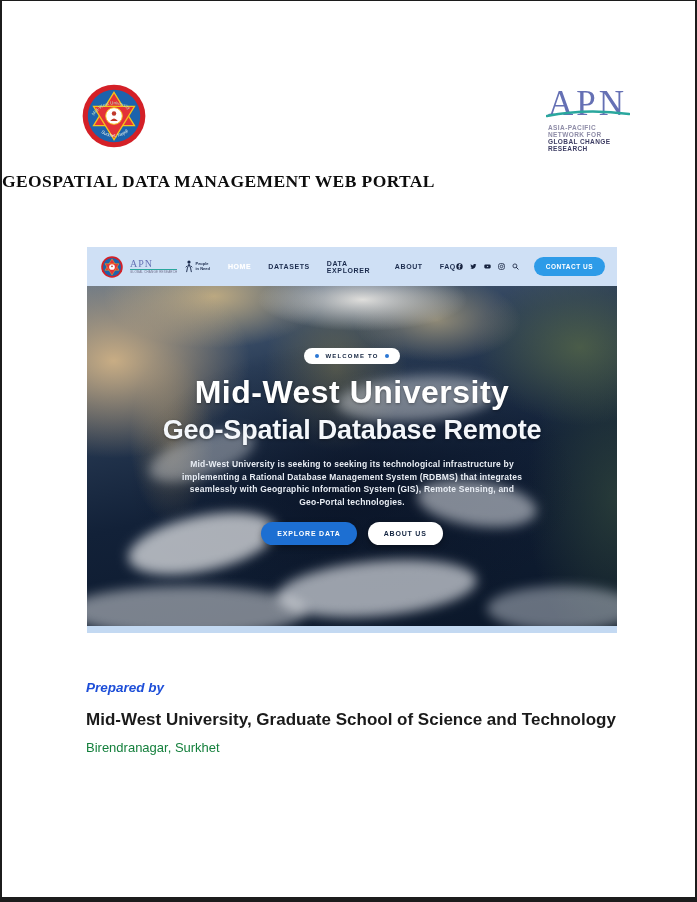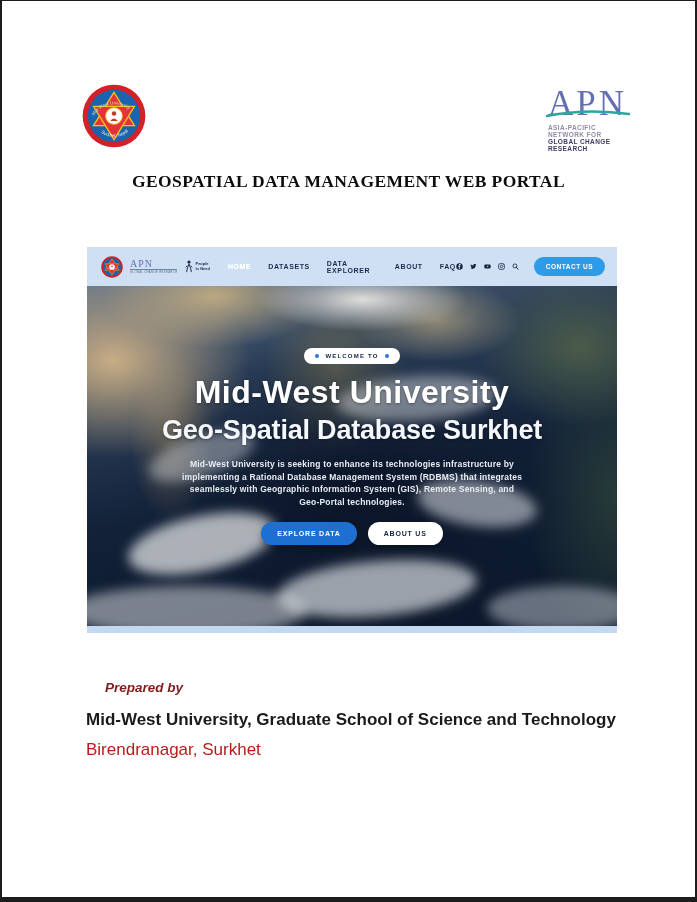--- a/index.html
+++ b/index.html
@@ -18,21 +18,21 @@
   .apn-acronym{
     font-family:"Liberation Serif", serif;font-size:35px;line-height:34px;
     color:#6570b4;letter-spacing:3px;font-weight:400;position:relative;
   }
   .apn-swoosh{position:absolute;left:-2px;top:20px;width:84px;height:14px;}
   .apn-tag1{font-size:6.5px;color:#8f8da8;letter-spacing:0.4px;margin-top:3px;font-weight:600;}
   .apn-tag2{font-size:6.5px;color:#3d3c63;letter-spacing:0.4px;font-weight:800;}
 
   
   .report-title{
-    position:absolute;left:0;top:168px;width:100%;text-align:center;
+    position:absolute;left:0;top:168px;width:100%;
     font-family:"Liberation Serif", serif;font-weight:700;font-size:17.5px;
     line-height:25px;color:#0d0d0d;letter-spacing:0.4px;
   }
 
   
   .shot{
     position:absolute;left:85px;top:246px;width:530px;height:386px;
     overflow:hidden;background:#0b1830;
   }
   .navbar{
@@ -102,23 +102,23 @@
   .hero-btns{margin-top:14px;display:flex;justify-content:center;gap:11px;}
   .btn{
     border-radius:12px;font-size:7px;font-weight:800;letter-spacing:0.8px;
     padding:8px 16px;cursor:pointer;box-shadow:0 2px 6px rgba(0,0,0,0.35);
   }
   .btn-explore{background:#1d6fd2;color:#ffffff;}
   .btn-about{background:#ffffff;color:#12233f;}
   .shot-bottom-strip{position:absolute;left:0;top:379px;width:530px;height:7px;background:#c3d9f2;z-index:6;}
 
   
-  .prepared-by{position:absolute;left:84px;top:679px;font-size:13.5px;font-weight:700;font-style:italic;color:#7f1d1d;margin-left:19px;}
+  .prepared-by{position:absolute;left:84px;top:679px;font-size:13.5px;font-weight:700;font-style:italic;color:#1d4ed8;}
   .org-line{position:absolute;left:84px;top:709px;font-size:17px;font-weight:700;color:#1a1a1a;}
-  .loc-line{position:absolute;left:84px;top:739px;font-size:17px;font-weight:400;color:#b91c1c;}
+  .loc-line{position:absolute;left:84px;top:739px;font-size:13px;font-weight:400;color:#15803d;}
 </style>
 </head>
 <body>
 
 <div class="page">
 
   <div class="univ-logo">
     <svg viewBox="0 0 100 100" width="64" height="64">
       <circle cx="50" cy="50" r="49" fill="#d42027"></circle>
       <circle cx="50" cy="50" r="41" fill="#1c63ad"></circle>
@@ -219,22 +219,22 @@
       <div class="cloud c6"></div>
       <div class="cloud c7"></div>
 
       <div class="hero-content">
         <div class="badge">
           <span class="dot"></span>
           <span class="txt">WELCOME TO</span>
           <span class="dot"></span>
         </div>
         <div class="hero-h1">Mid-West University</div>
-        <div class="hero-h2">Geo-Spatial Database Surkhet</div>
-        <div class="hero-para">Mid-West University is seeking to enhance its technologies infrastructure by implementing a Rational Database Management System (RDBMS) that integrates seamlessly with Geographic Information System (GIS), Remote Sensing, and Geo-Portal technologies.</div>
+        <div class="hero-h2">Geo-Spatial Database Remote</div>
+        <div class="hero-para">Mid-West University is seeking to seeking its technological infrastructure by implementing a Rational Database Management System (RDBMS) that integrates seamlessly with Geographic Information System (GIS), Remote Sensing, and Geo-Portal technologies.</div>
         <div class="hero-btns">
           <div class="btn btn-explore">EXPLORE DATA</div>
           <div class="btn btn-about">ABOUT US</div>
         </div>
       </div>
     </div>
 
     <div class="shot-bottom-strip"></div>
   </div>
 

